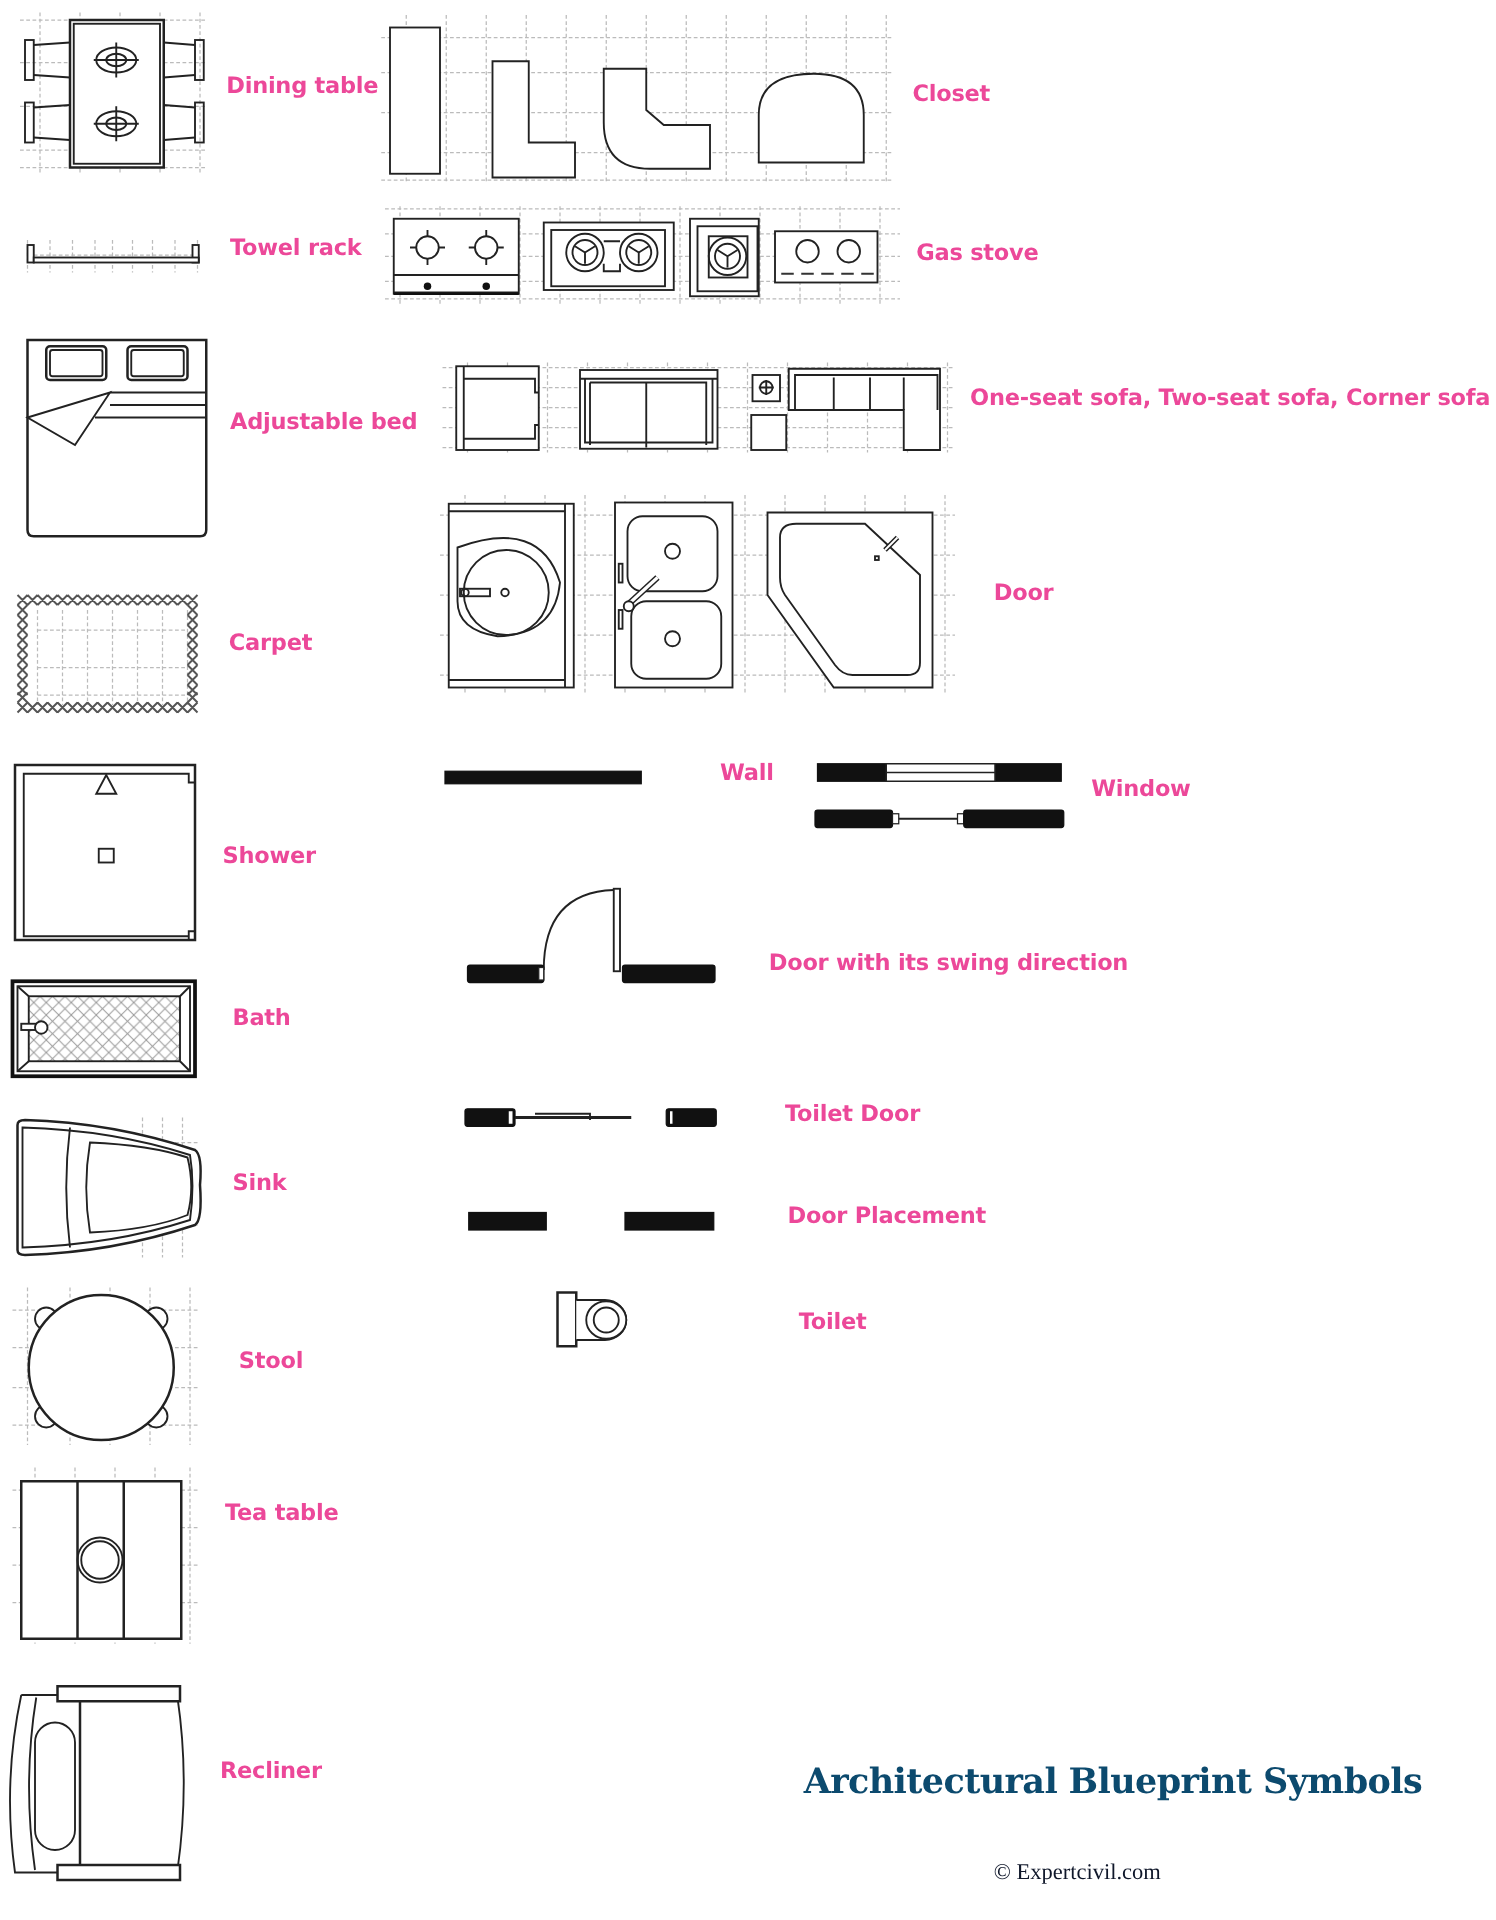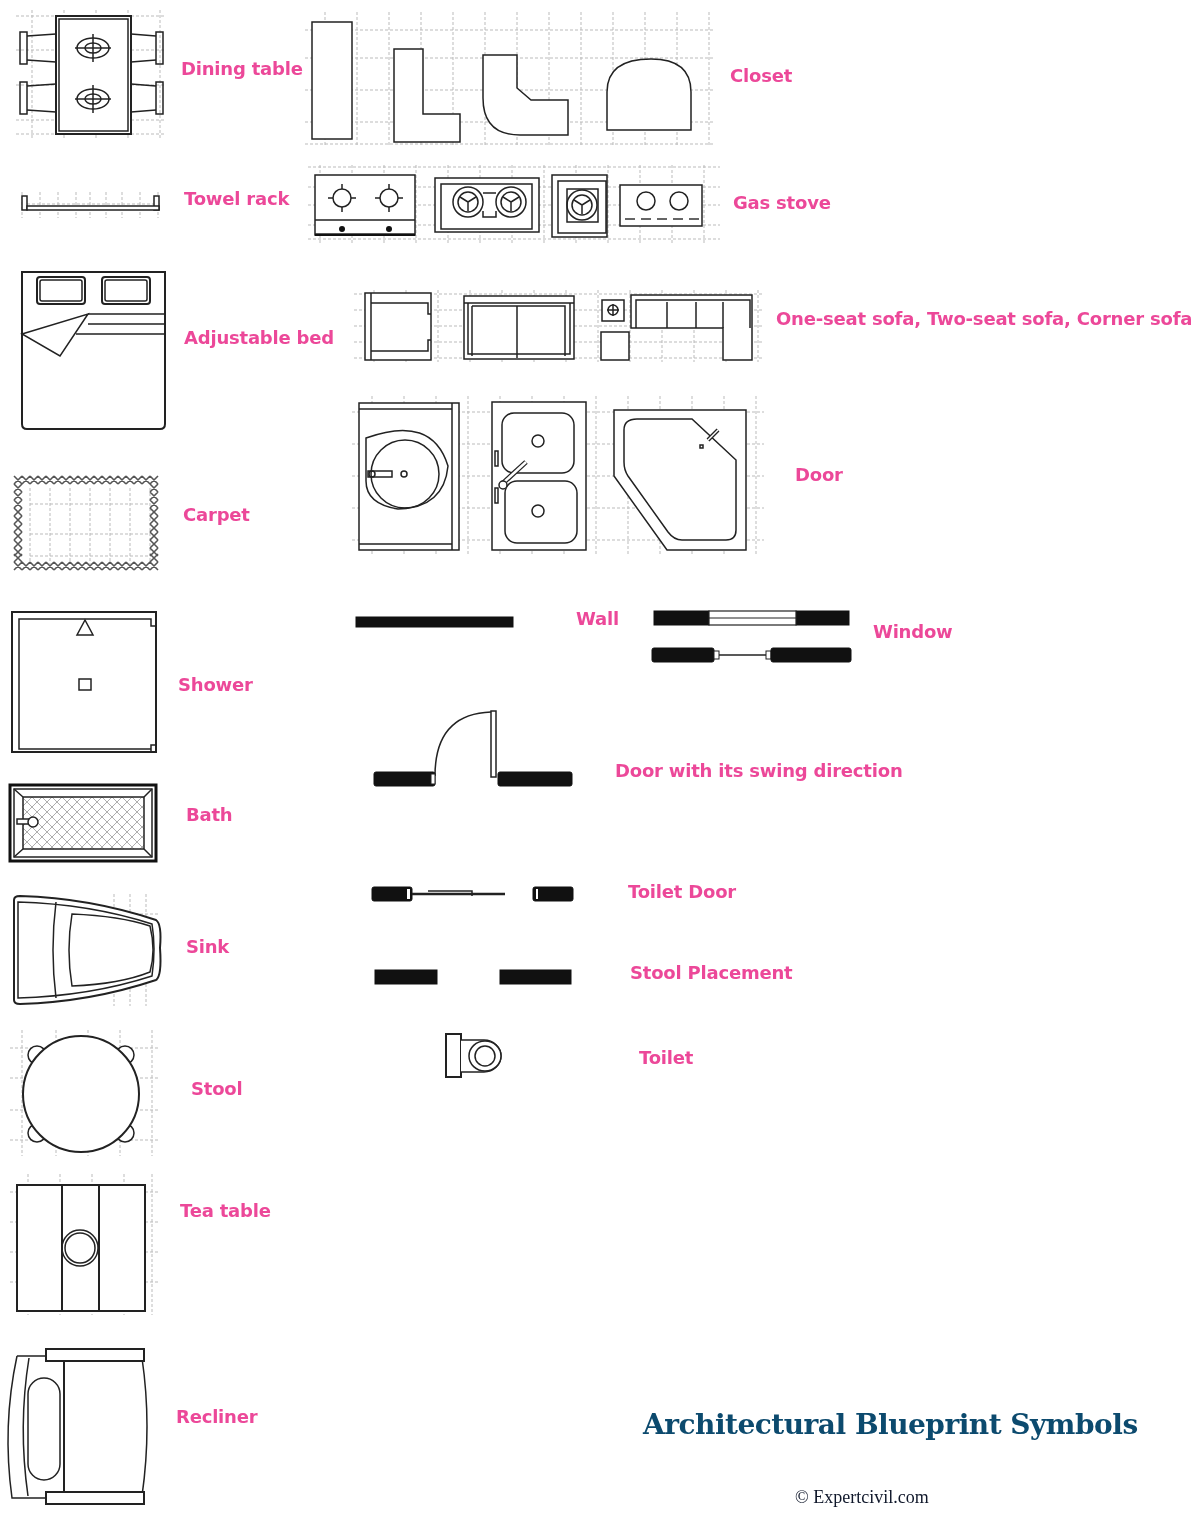--- a/index.html
+++ b/index.html
@@ -300,21 +300,21 @@
 </svg>
 </div>
 <div class="lbl" style="left:628px;top:881px;">Toilet Door</div>
 
 <div class="sym" style="left:374px;top:968px;">
 <svg width="200" height="18">
   <rect x="1" y="2" width="62" height="14" class="blk"></rect>
   <rect x="126" y="2" width="71" height="14" class="blk"></rect>
 </svg>
 </div>
-<div class="lbl" style="left:630px;top:962px;">Stool Placement</div>
+<div class="lbl" style="left:630px;top:962px;">Door Placement</div>
 
 <div class="sym" style="left:444px;top:1032px;">
 <svg width="62" height="48">
   <rect x="2" y="2" width="15" height="43" class="s" style="fill:#fff"></rect>
   <path d="M17 8H40A17 16 0 0 1 40 40H17" class="st" style="fill:#fff"></path>
   <ellipse cx="41" cy="24" rx="16" ry="15" class="st" style="fill:#fff"></ellipse>
   <circle cx="41" cy="24" r="10" class="st"></circle>
 </svg>
 </div>
 <div class="lbl" style="left:639px;top:1047px;">Toilet</div>

